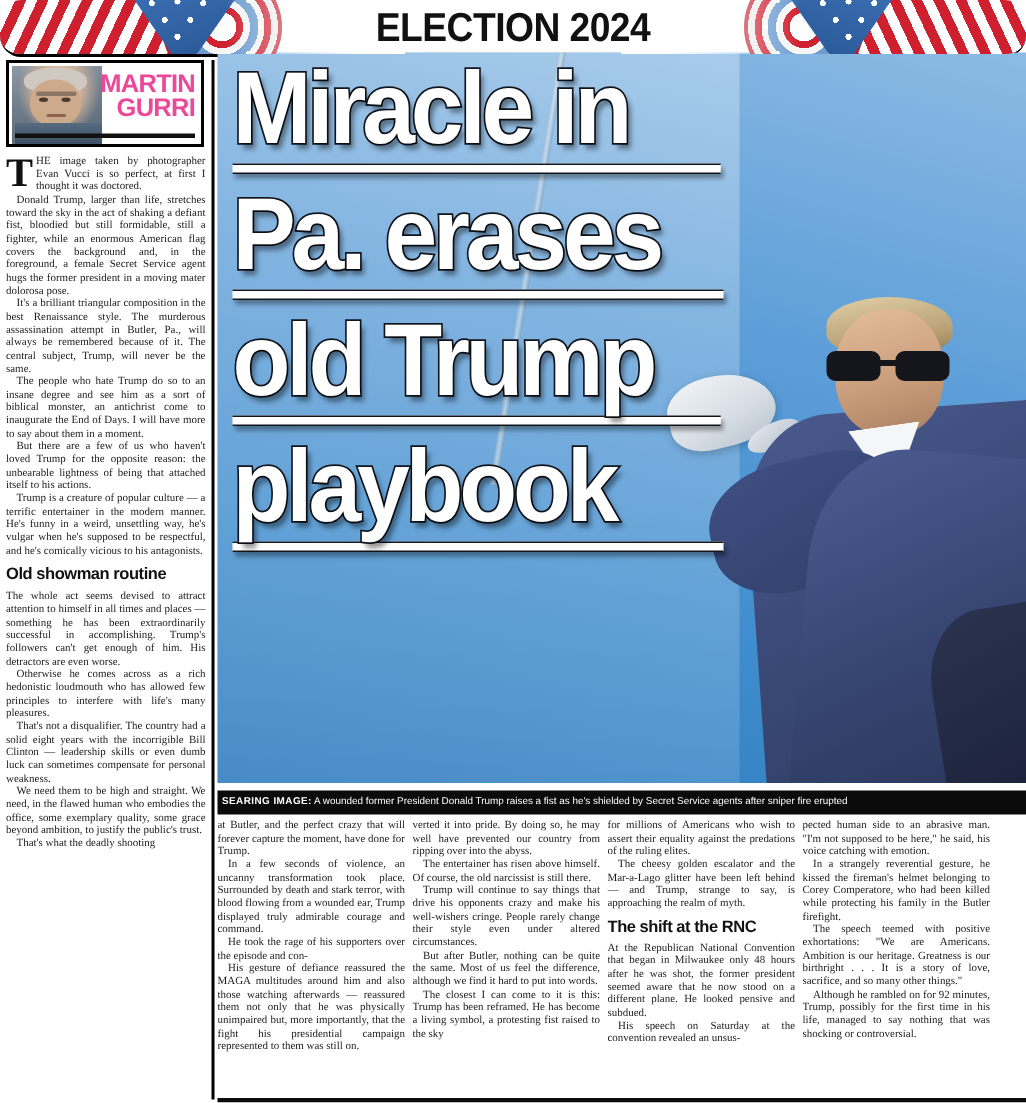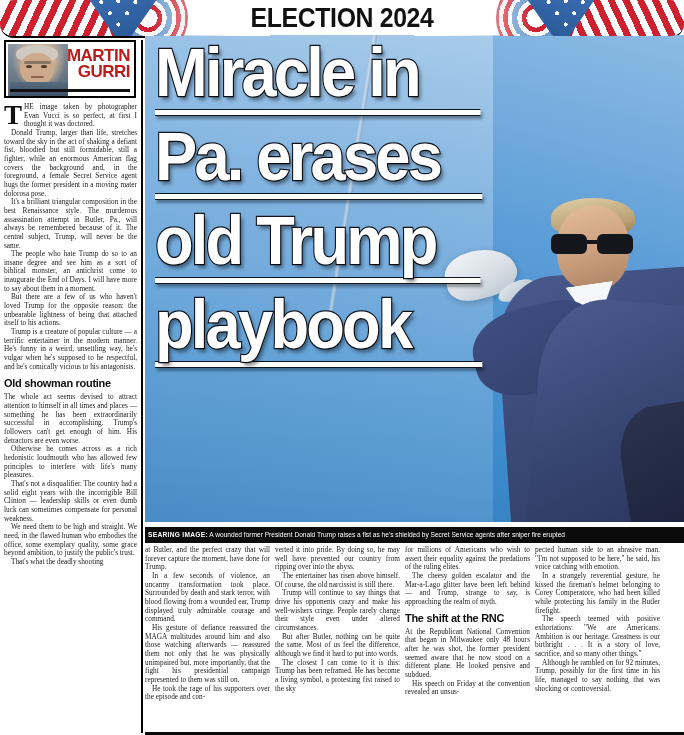--- a/index.html
+++ b/index.html
@@ -110,21 +110,21 @@
   .bp-face{position:absolute;left:12px;top:9px;width:34px;height:31px;border-radius:48% 48% 45% 45%;background:#cdaa8b;}
   .bp-brow{position:absolute;left:16px;top:17px;width:27px;height:3px;background:#8b7663;border-radius:2px;}
   .bp-eyeL{position:absolute;left:18px;top:21px;width:6px;height:3px;background:#4a3a2c;border-radius:50%;}
   .bp-eyeR{position:absolute;left:33px;top:21px;width:6px;height:3px;background:#4a3a2c;border-radius:50%;}
   .bp-mouth{position:absolute;left:23px;top:32px;width:13px;height:2px;background:#90614f;border-radius:2px;}
   .bp-shirt{position:absolute;left:2px;bottom:0;width:58px;height:14px;background:linear-gradient(180deg,#566a80,#3f5166);}
   .byline-name{
     position:absolute;right:4px;top:6px;width:64px;
     font-family:"Liberation Sans", sans-serif;
     font-weight:bold;line-height:0.96;
-    font-size:17px;letter-spacing:-0.5px;color:#b91c1c;text-align:right;
+    font-size:17px;letter-spacing:-0.5px;color:#ec4899;text-align:right;
   }
   .byline-name span{display:block;}
   .byline-rule{position:absolute;left:4px;right:4px;bottom:4px;height:3px;background:#111;}
 
   .body-txt{
     font-family:"Liberation Serif", serif;
     font-size:7.3px;line-height:8.65px;
     text-align:justify;
     color:#1a1a1a;
     hyphens:auto;
@@ -379,22 +379,22 @@
     <b>SEARING IMAGE:</b>
     <span>A wounded former President Donald Trump raises a fist as he's shielded by Secret Service agents after sniper fire erupted</span>
   </div>
 
   <div class="botcols">
 
     <div class="bcol">
       <div class="body-txt">
         <p class="first">at Butler, and the perfect crazy that will forever capture the moment, have done for Trump.</p>
         <p>In a few seconds of violence, an uncanny transformation took place. Surrounded by death and stark terror, with blood flowing from a wounded ear, Trump displayed truly admirable courage and command.</p>
+        <p>He took the rage of his supporters over the episode and con-</p>
         <p>His gesture of defiance reassured the MAGA multitudes around him and also those watching afterwards — reassured them not only that he was physically unimpaired but, more importantly, that the fight his presidential campaign represented to them was still on.</p>
-        <p>He took the rage of his supporters over the episode and con-</p>
       </div>
     </div>
 
     <div class="bcol">
       <div class="body-txt">
         <p class="first">verted it into pride. By doing so, he may well have prevented our country from ripping over into the abyss.</p>
         <p>The entertainer has risen above himself. Of course, the old narcissist is still there.</p>
         <p>Trump will continue to say things that drive his opponents crazy and make his well-wishers cringe. People rarely change their style even under altered circumstances.</p>
         <p>But after Butler, nothing can be quite the same. Most of us feel the difference, although we find it hard to put into words.</p>
         <p>The closest I can come to it is this: Trump has been reframed. He has become a living symbol, a protesting fist raised to the sky</p>
@@ -402,21 +402,21 @@
     </div>
 
     <div class="bcol">
       <div class="body-txt">
         <p class="first">for millions of Americans who wish to assert their equality against the predations of the ruling elites.</p>
         <p>The cheesy golden escalator and the Mar-a-Lago glitter have been left behind — and Trump, strange to say, is approaching the realm of myth.</p>
       </div>
       <div class="subhead">The shift at the RNC</div>
       <div class="body-txt">
         <p class="first">At the Republican National Convention that began in Milwaukee only 48 hours after he was shot, the former president seemed aware that he now stood on a different plane. He looked pensive and subdued.</p>
-        <p>His speech on Friday at the convention revealed an unsus-</p>
+        <p>His speech on Saturday at the convention revealed an unsus-</p>
       </div>
     </div>
 
     <div class="bcol">
       <div class="body-txt">
         <p class="first">pected human side to an abrasive man. "I'm not supposed to be here," he said, his voice catching with emotion.</p>
         <p>In a strangely reverential gesture, he kissed the fireman's helmet belonging to Corey Comperatore, who had been killed while protecting his family in the Butler firefight.</p>
         <p>The speech teemed with positive exhortations: "We are Americans. Ambition is our heritage. Greatness is our birthright . . . It is a story of love, sacrifice, and so many other things."</p>
         <p>Although he rambled on for 92 minutes, Trump, possibly for the first time in his life, managed to say nothing that was shocking or controversial.</p>
       </div>

